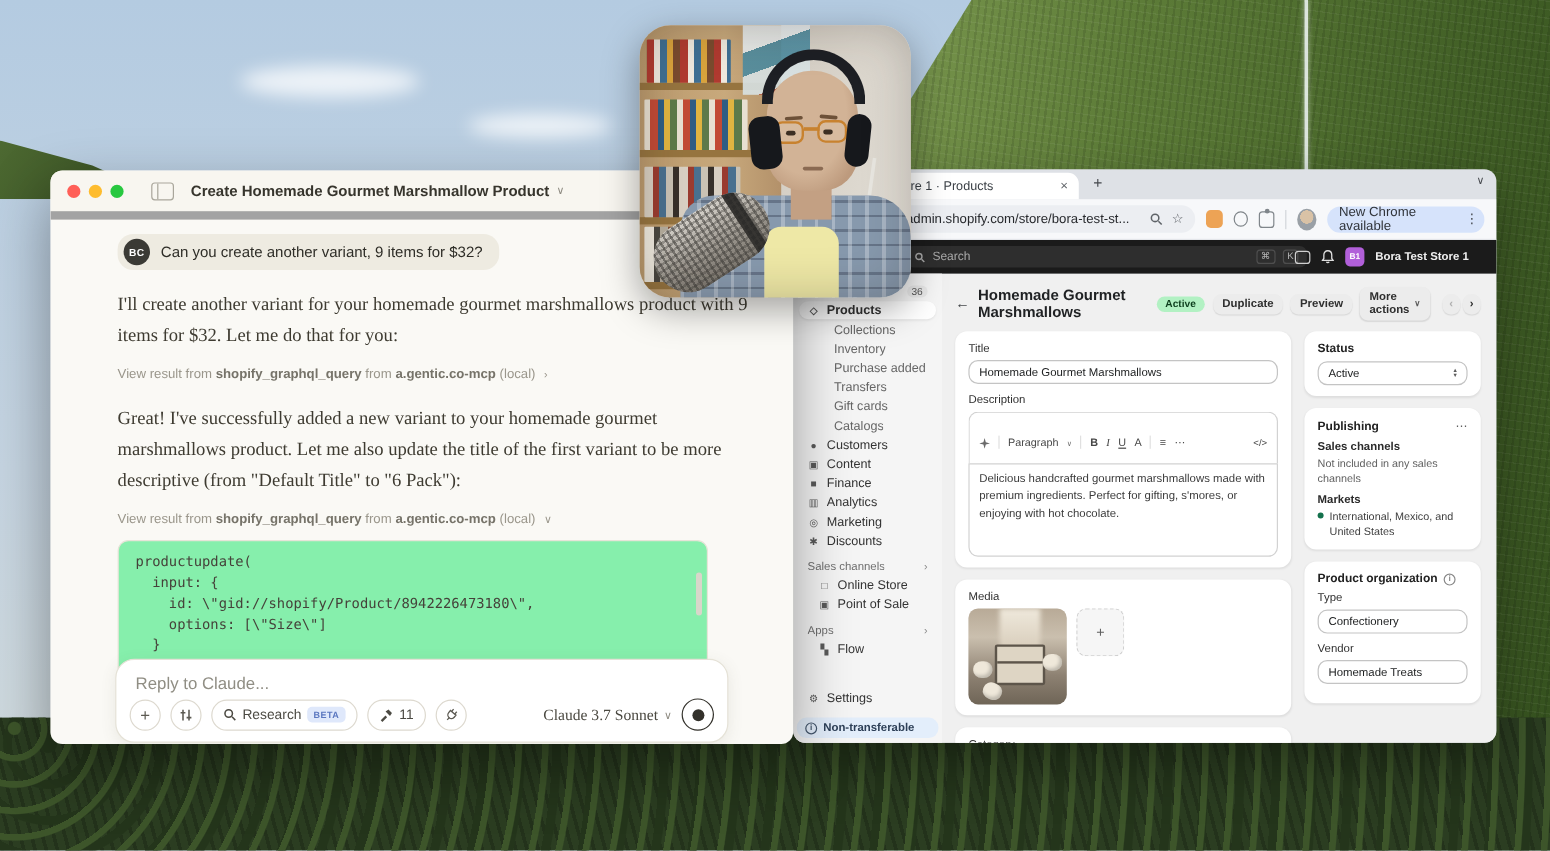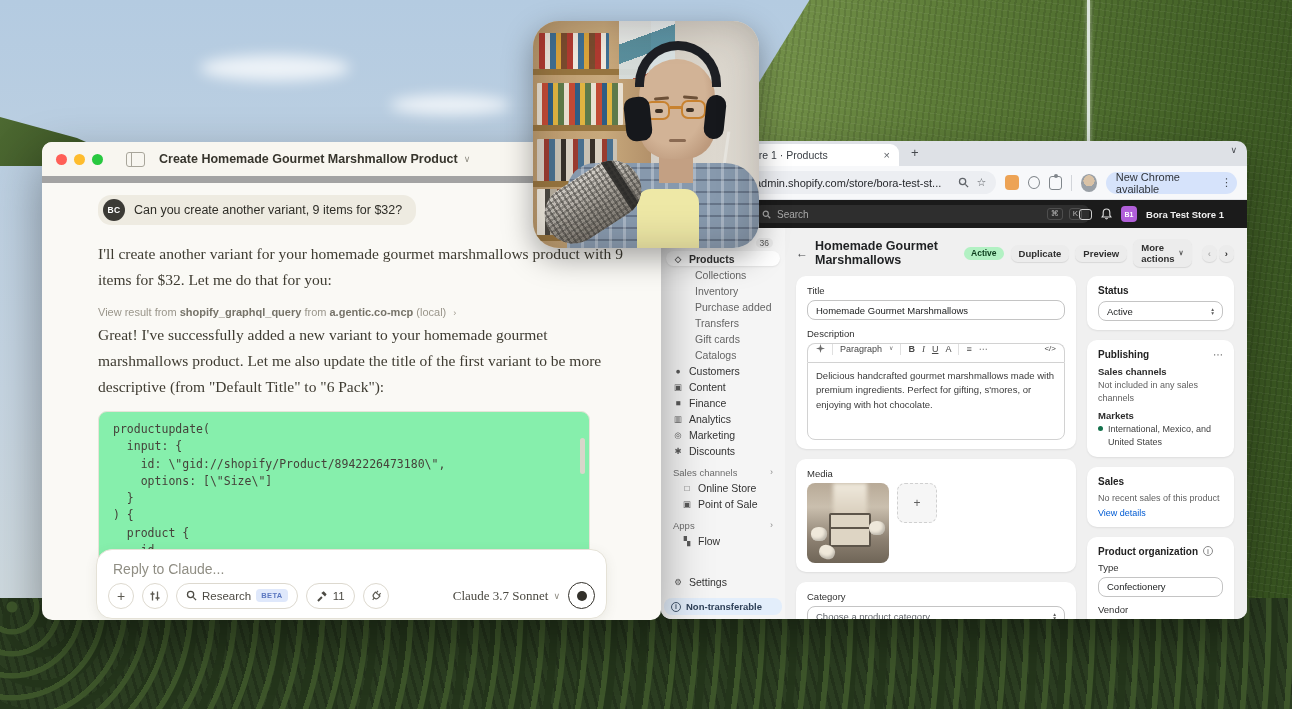--- a/index.html
+++ b/index.html
@@ -129,21 +129,21 @@
   .cols{display:flex;gap:11px;}
   .col-l{width:280px;flex:none;}
   .col-r{flex:1;}
   .card{background:#fff;border-radius:10px;box-shadow:0 1px 2px rgba(0,0,0,.08);padding:9px 11px;margin-bottom:10px;}
   .f-label{font-size:9.5px;color:#303030;margin-bottom:4px;}
   .f-input{border:1px solid #c4c4c4;border-radius:8px;height:20px;display:flex;align-items:center;
     padding:0 8px;font-size:9.5px;color:#202223;box-sizing:border-box;background:#fff;}
   .f-input.ph{color:#5f6368;gap:40px;}
   .f-input .stepper{margin-left:auto;display:flex;flex-direction:column;line-height:4px;font-size:5.5px;color:#5c5c5c;}
   .desc-toolbar{border:1px solid #d2d2d2;border-bottom:none;border-radius:8px 8px 0 0;height:18px;display:flex;
-    align-items:flex-start;gap:7px;padding:0 8px;font-size:9px;color:#474747;}
+    align-items:flex-end;gap:7px;padding:12px 8px;font-size:9px;color:#474747;}
   .desc-toolbar .tb-b{font-weight:700;}
   .desc-toolbar .tb-i{font-style:italic;font-family:"Liberation Serif",serif;}
   .desc-toolbar .tb-u{text-decoration:underline;}
   .desc-toolbar .sepv{width:1px;height:11px;background:#e0e0e0;}
   .desc-toolbar .right{margin-left:auto;}
   .desc-box{border:1px solid #d2d2d2;border-radius:0 0 8px 8px;padding:6px 8px;height:64px;font-size:9.5px;
     line-height:1.5;color:#3b3b3b;}
   .media-row{display:flex;gap:8px;align-items:flex-start;}
   .media-img{width:82px;height:80px;border-radius:8px;position:relative;overflow:hidden;flex:none;
     background:linear-gradient(180deg,#b8aa97 0%,#cabfae 30%,#8d8172 70%,#6f6557 100%);}
@@ -481,25 +481,20 @@
               </div>
               <div class="sub-label">Sales channels</div>
               <div class="small-txt">Not included in any sales channels</div>
               <div class="sub-label">Markets</div>
               <div class="bullet-row">
                 <span class="bullet-dot"></span>
                 <span>International, Mexico, and United States</span>
               </div>
             </div>
 
-            <div class="card">
-              <div class="card-head">Sales</div>
-              <div class="small-txt">No recent sales of this product</div>
-              <div class="link">View details</div>
-            </div>
 
             <div class="card">
               <div class="card-head">
                 <span>Product organization</span>
                 <i class="info-ico" style="margin-left:5px;border-color:#8a8a8a;color:#8a8a8a;">i</i>
               </div>
               <div class="org-field">
                 <div class="f-label">Type</div>
                 <div class="f-input">Confectionery</div>
               </div>
@@ -537,22 +532,30 @@
 
       <div class="toolline">
         <span>View result from</span>
         <b>shopify_graphql_query</b>
         <span>from</span>
         <b>a.gentic.co-mcp</b>
         <span>(local)</span>
         <span class="tchev">›</span>
       </div>
 
-      <div class="c-para" style="width:516px;margin-top:4px;">Great! I've successfully added a new variant to your homemade gourmet marshmallows product. Let me also update the title of the first variant to be more descriptive (from "Default Title" to "6 Pack"):</div>
-
+      <div class="c-para" style="width:516px;margin-top:18px;">Great! I've successfully added a new variant to your homemade gourmet marshmallows product. Let me also update the title of the first variant to be more descriptive (from "Default Title" to "6 Pack"):</div>
+
+      <div class="toolline">
+        <span>View result from</span>
+        <b>shopify_graphql_query</b>
+        <span>from</span>
+        <b>a.gentic.co-mcp</b>
+        <span>(local)</span>
+        <span class="tchev">∨</span>
+      </div>
 
       <div class="codeblock">
         <pre>productupdate(
   input: {
     id: \"gid://shopify/Product/8942226473180\",
     options: [\"Size\"]
   }
 ) {
   product {
     id</pre>

